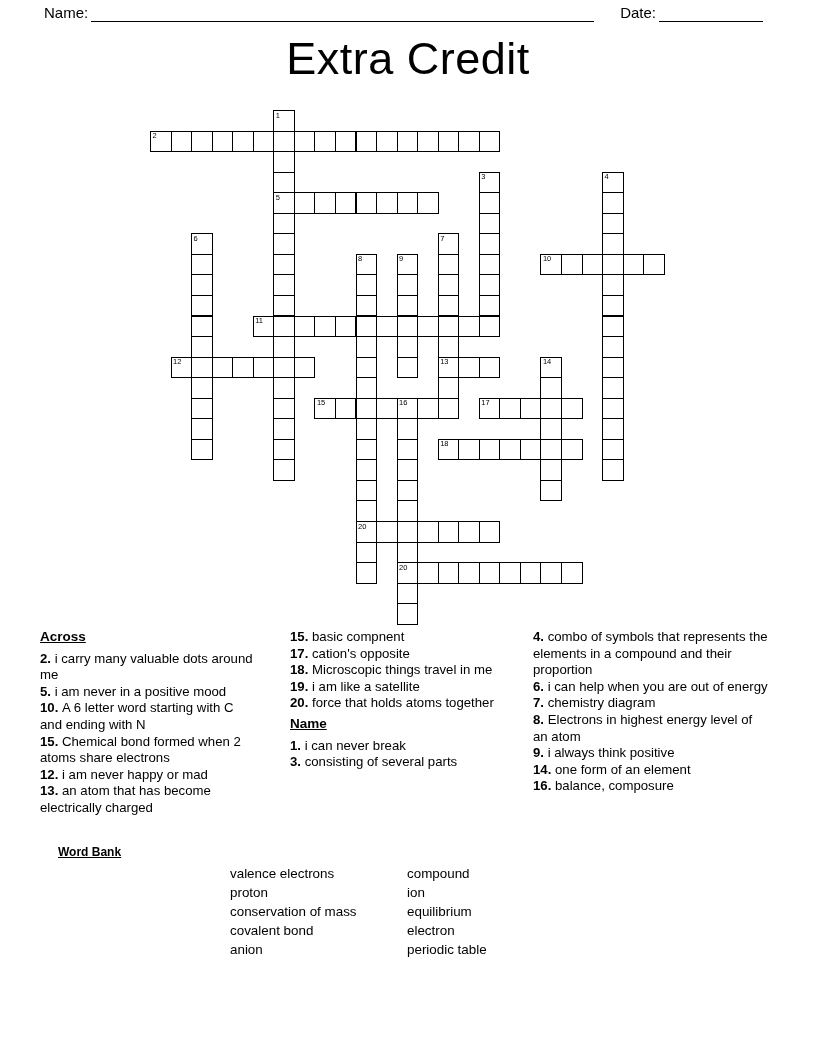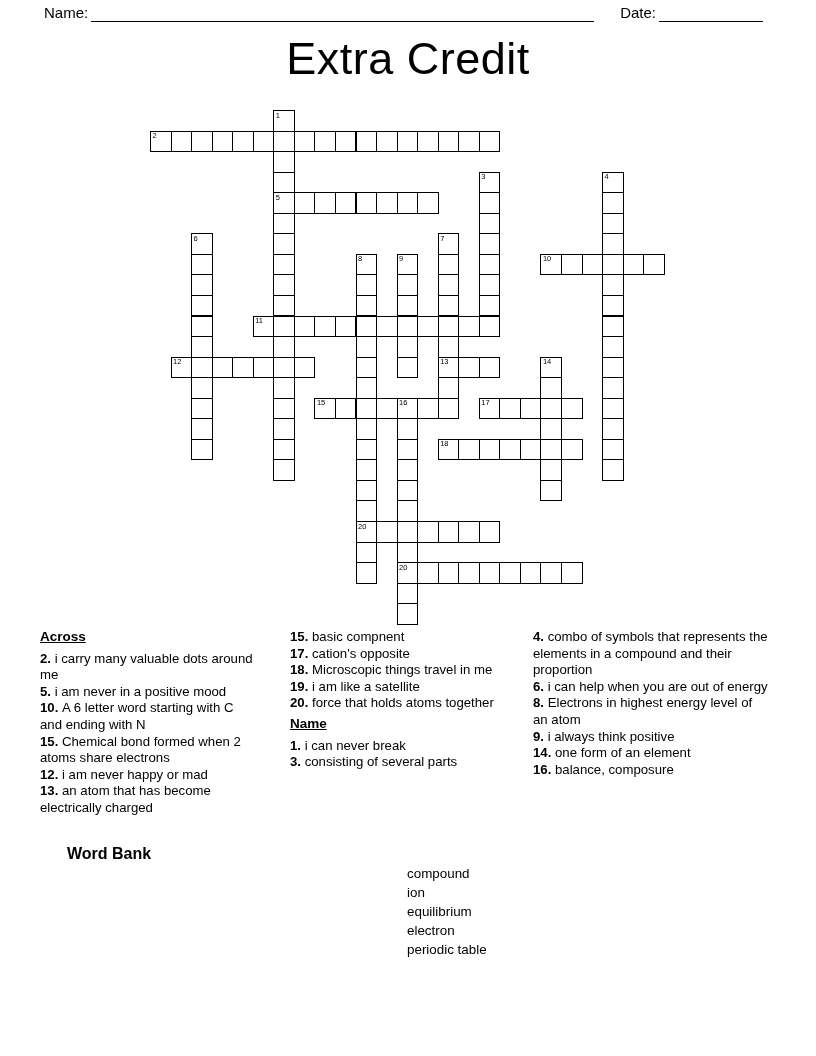--- a/index.html
+++ b/index.html
@@ -87,24 +87,25 @@
     font-size: 13.5px;
     margin: 0 0 5px 0;
   }
   .clue-heading.mid { margin-top: 4px; }
   .clue { margin: 0; }
   .cnum { font-weight: bold; }
 
   
   .wb-heading {
     position: absolute;
-    left: 67px;
+    left: 58px;
     top: 845px;
-    font-size: 16px;
+    font-size: 12px;
     font-weight: bold;
+    text-decoration: underline;
   }
   .wb-col {
     position: absolute;
     top: 864px;
     font-size: 13.4px;
     line-height: 19px;
   }
   .wb1 { left: 50px; }
   .wb2 { left: 230px; }
   .wb3 { left: 407px; }
@@ -352,27 +353,35 @@
       <p class="clue"><span class="cnum">18. </span>Microscopic things travel in me</p>
       <p class="clue"><span class="cnum">19. </span>i am like a satellite</p>
       <p class="clue"><span class="cnum">20. </span>force that holds atoms together</p>
       <div class="clue-heading mid">Name</div>
       <p class="clue"><span class="cnum">1. </span>i can never break</p>
       <p class="clue"><span class="cnum">3. </span>consisting of several parts</p>
     </div>
   <div class="clue-col col3">
       <p class="clue"><span class="cnum">4. </span>combo of symbols that represents the elements in a compound and their proportion</p>
       <p class="clue"><span class="cnum">6. </span>i can help when you are out of energy</p>
+      <p class="clue"><span class="cnum">7. </span>chemistry diagram</p>
       <p class="clue"><span class="cnum">8. </span>Electrons in highest energy level of an atom</p>
       <p class="clue"><span class="cnum">9. </span>i always think positive</p>
       <p class="clue"><span class="cnum">14. </span>one form of an element</p>
       <p class="clue"><span class="cnum">16. </span>balance, composure</p>
     </div>
 
   <div class="wb-heading">Word Bank</div>
+  <div class="wb-col wb2">
+      <div class="wb-item">valence electrons</div>
+      <div class="wb-item">proton</div>
+      <div class="wb-item">conservation of mass</div>
+      <div class="wb-item">covalent bond</div>
+      <div class="wb-item">anion</div>
+    </div>
   <div class="wb-col wb3">
       <div class="wb-item">compound</div>
       <div class="wb-item">ion</div>
       <div class="wb-item">equilibrium</div>
       <div class="wb-item">electron</div>
       <div class="wb-item">periodic table</div>
     </div>
 
 </div>
 

